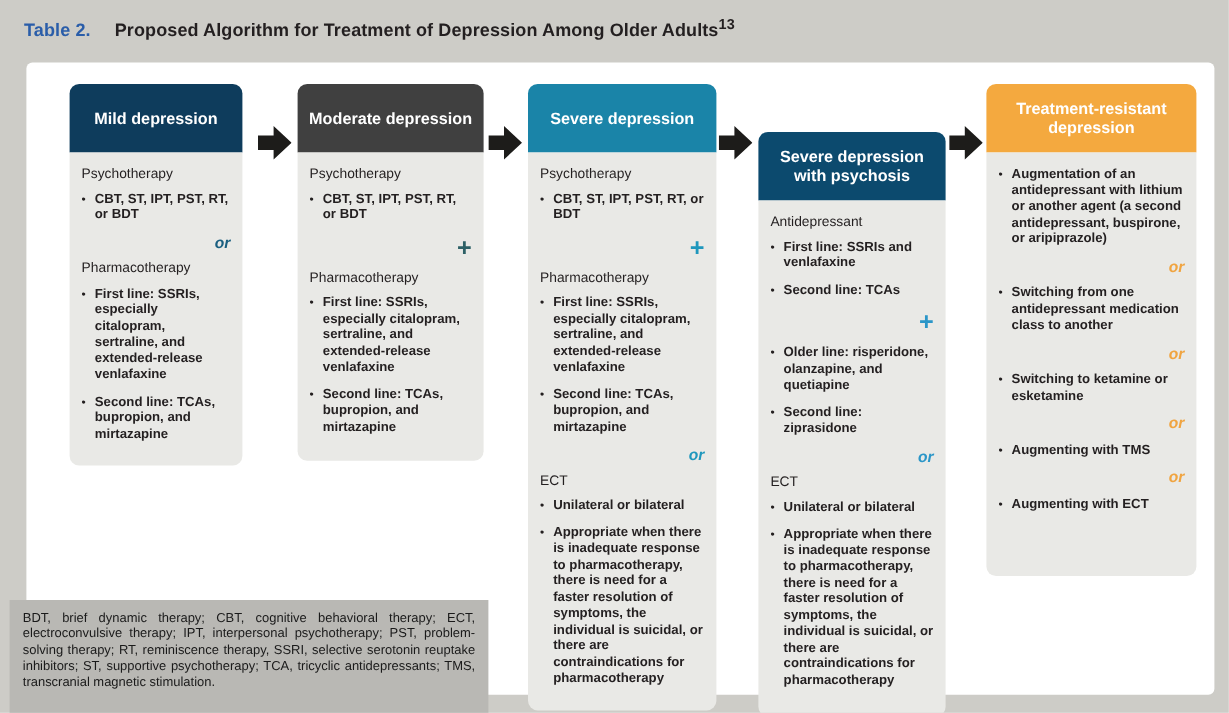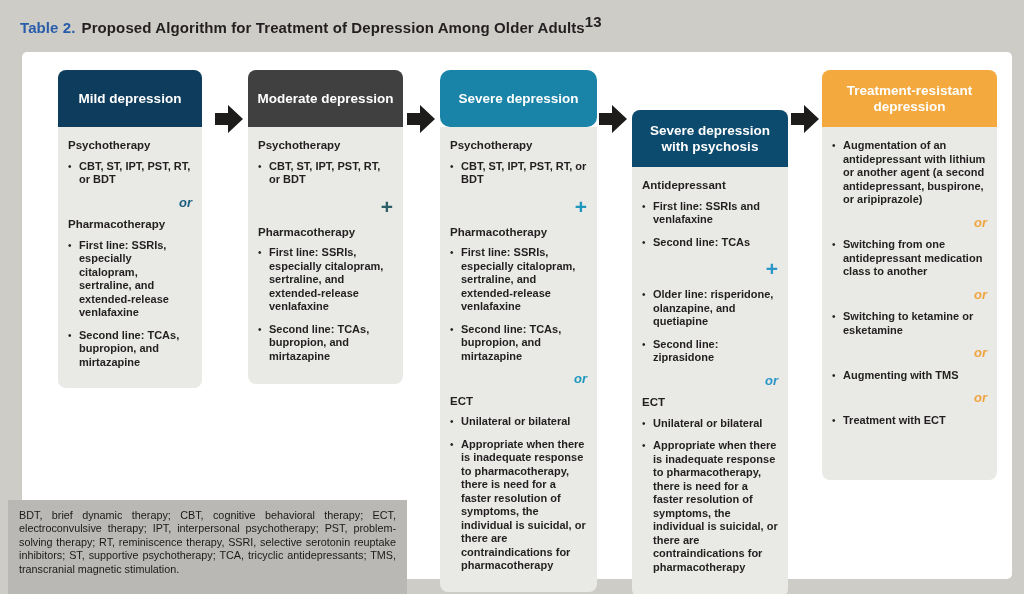--- a/index.html
+++ b/index.html
@@ -11,22 +11,22 @@
     position:relative;
     width:1024px;height:594px;
     background:var(--frame_bg,#cdccc7);
     overflow:hidden;
   }
   .figure-title{
     position:absolute;left:20px;top:13px;
     font-size:15px;font-weight:bold;color:var(--text,#231f20);
     letter-spacing:.1px;
   }
-  .figure-title .tnum{color:var(--title_blue,#2a5da9);margin-right:6px;}
-  .figure-title sup{font-size:15px;}
+  .figure-title .tnum{color:var(--title_blue,#2a5da9);margin-right:20px;}
+  .figure-title sup{font-size:12px;}
   .panel{
     position:absolute;left:22px;top:52px;width:990px;height:527px;
     background:var(--panel_bg,#ffffff);
     border-radius:5px;
   }
   .column{
     position:absolute;top:70px;
     z-index:2;
   }
   .col-header{
@@ -38,21 +38,21 @@
     padding:0 6px;box-sizing:border-box;
   }
   .col-body{
     background:var(--body_bg,#e9e9e6);
     border-radius:0 0 8px 8px;
     padding:12px 10px 10px 10px;
     box-sizing:border-box;
     font-size:11px;line-height:13.5px;color:var(--text,#231f20);
   }
   .sec-heading{
-    font-weight:bold;font-size:11.5px;
+    font-weight:normal;font-size:11.5px;
     margin:0 0 7px 0;
   }
   .bullet-item{
     display:flex;margin:0 0 9px 0;
   }
   .bullet-dot{
     flex:0 0 11px;width:11px;font-size:10px;line-height:13.5px;
   }
   .bullet-text{flex:1;font-weight:bold;}
   .connector{
@@ -128,21 +128,21 @@
             <span class="bullet-dot">•</span>
             <span class="bullet-text">First line: SSRIs, especially citalopram, sertraline, and extended-release venlafaxine</span>
           </div>
           <div class="bullet-item">
             <span class="bullet-dot">•</span>
             <span class="bullet-text">Second line: TCAs, bupropion, and mirtazapine</span>
           </div>
         </div>
       </div>
       <div class="column" style="left: 440px; width: 157px;">
-        <div class="col-header" style="background: rgb(26, 132, 168); border-radius: 10px;">
+        <div class="col-header" style="background: rgb(26, 132, 168);">
           <span>Severe depression</span>
         </div>
         <div class="col-body" style="min-height: 428px;">
           <div class="sec-heading">Psychotherapy</div>
           <div class="bullet-item">
             <span class="bullet-dot">•</span>
             <span class="bullet-text">CBT, ST, IPT, PST, RT, or BDT</span>
           </div>
           <div class="connector plus" style="color: rgb(31, 151, 189);">+</div>
           <div class="sec-heading">Pharmacotherapy</div>
@@ -221,21 +221,21 @@
             <span class="bullet-text">Switching to ketamine or esketamine</span>
           </div>
           <div class="connector or" style="color: rgb(240, 164, 64);">or</div>
           <div class="bullet-item">
             <span class="bullet-dot">•</span>
             <span class="bullet-text">Augmenting with TMS</span>
           </div>
           <div class="connector or" style="color: rgb(240, 164, 64);">or</div>
           <div class="bullet-item">
             <span class="bullet-dot">•</span>
-            <span class="bullet-text">Treatment with ECT</span>
+            <span class="bullet-text">Augmenting with ECT</span>
           </div>
         </div>
       </div>
       <div class="flow-arrow" style="left: 215px;"><svg width="28" height="32" viewBox="0 0 28 32">
           <path d="M0 10 L13 10 L13 2 L28 16 L13 30 L13 22 L0 22 Z" fill="#1d1c1a"></path>
         </svg></div>
       <div class="flow-arrow" style="left: 407px;"><svg width="28" height="32" viewBox="0 0 28 32">
           <path d="M0 10 L13 10 L13 2 L28 16 L13 30 L13 22 L0 22 Z" fill="#1d1c1a"></path>
         </svg></div>
       <div class="flow-arrow" style="left: 599px;"><svg width="28" height="32" viewBox="0 0 28 32">

